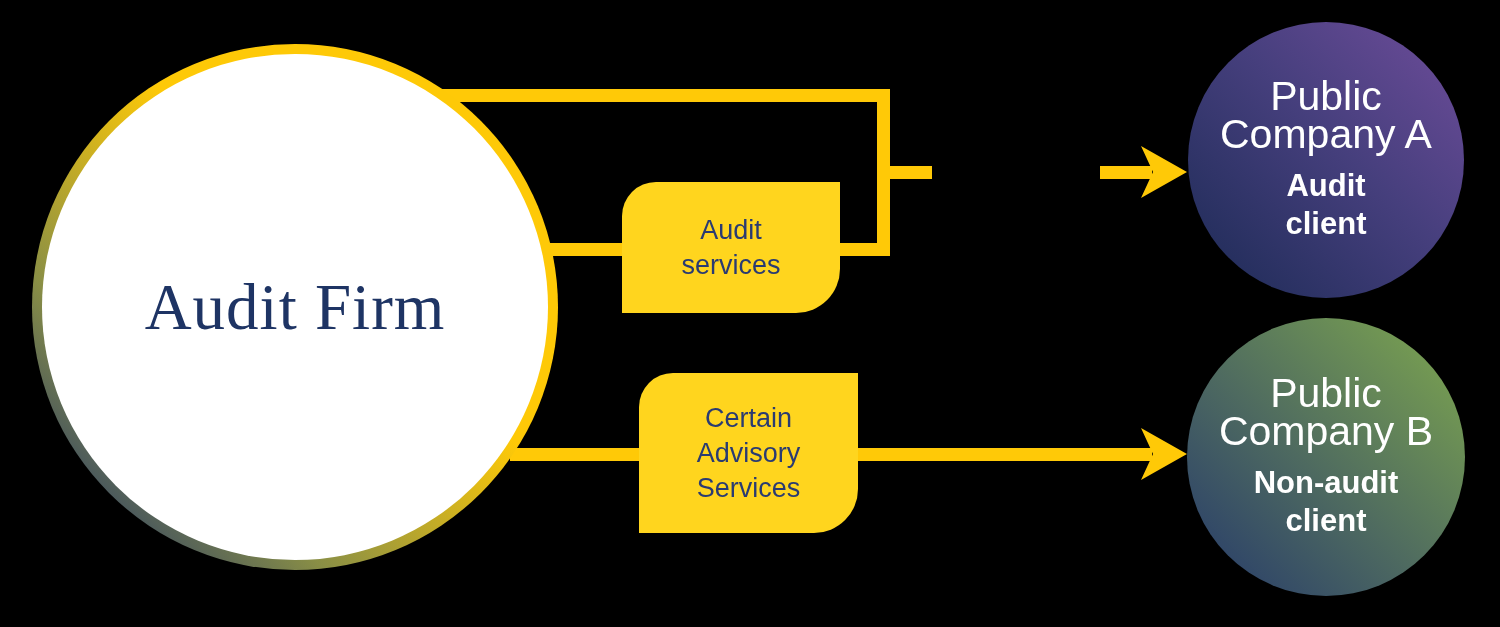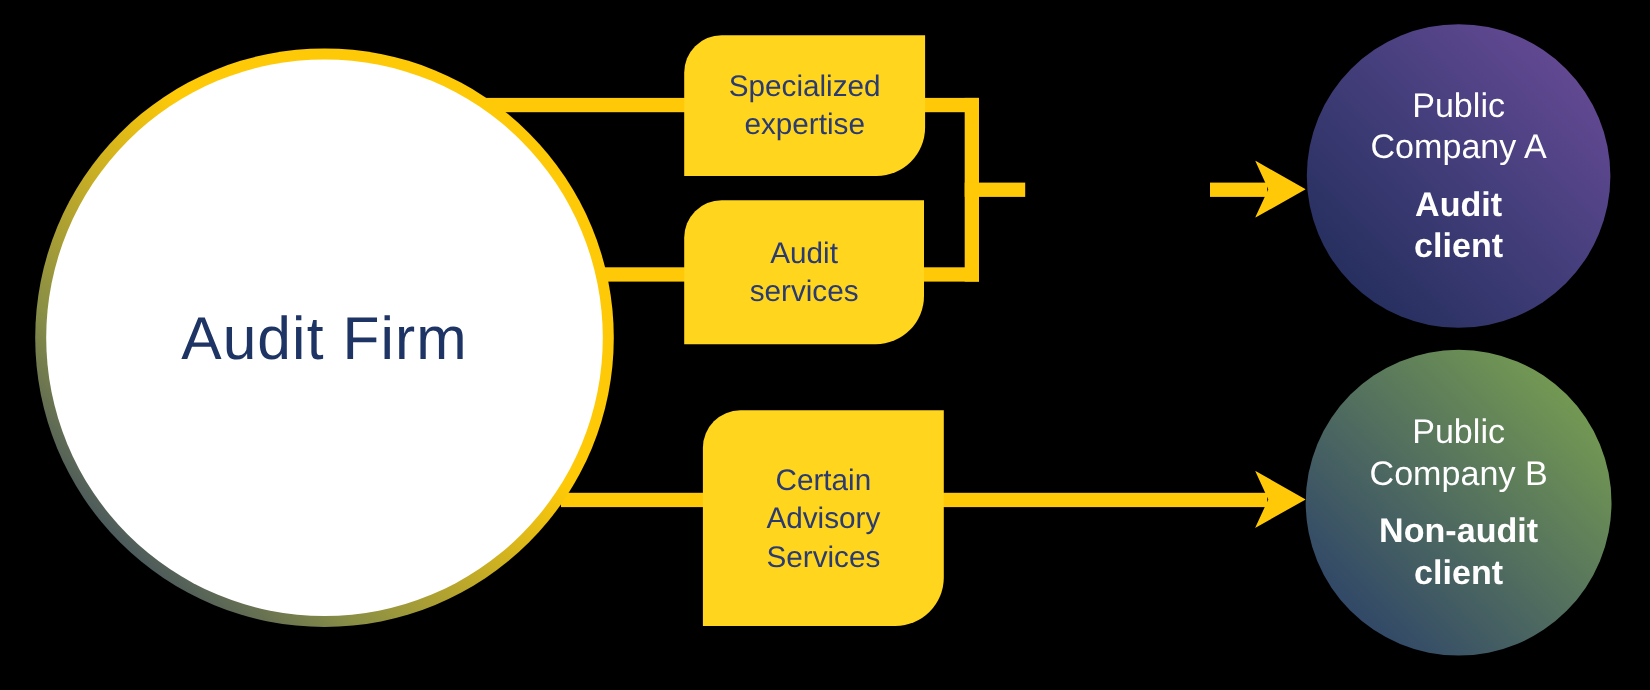--- a/index.html
+++ b/index.html
@@ -10,41 +10,41 @@
   
   .firm-ring{
     position:absolute;left:32px;top:44px;width:526px;height:526px;border-radius:50%;
     background:linear-gradient(225deg,#fec907 42%,#8a8f45 72%,#24386b 94%);
   }
   .firm-inner{
     position:absolute;left:10px;top:10px;right:10px;bottom:10px;border-radius:50%;
     background:#fff;display:flex;align-items:center;justify-content:center;
   }
   .firm-label{
-    font-size:55px;font-weight:300;color:#1e3464;letter-spacing:1px;white-space:pre-line;
+    font-size:65px;font-weight:300;color:#1e3464;letter-spacing:1px;white-space:pre-line;font-family:Liberation Serif, serif;
   }
   
   .gold-line{position:absolute;background:#ffc907;}
   
   .ybox{
     position:absolute;background:#ffd51e;border-radius:34px 0 44px 0;
     display:flex;align-items:center;justify-content:center;text-align:center;
     color:#2a3b72;font-size:27px;line-height:35px;white-space:pre-line;
   }
   
   .company{
     position:absolute;border-radius:50%;
     display:flex;flex-direction:column;align-items:center;justify-content:center;
     text-align:center;color:#fff;
   }
   .company.a{left:1188px;top:22px;width:276px;height:276px;
     background:linear-gradient(225deg,#6f4d9b 0%,#463f7d 45%,#1f2c58 95%);}
   .company.b{left:1187px;top:318px;width:278px;height:278px;
     background:linear-gradient(225deg,#80a94e 0%,#4e6a60 55%,#24386b 100%);}
-  .company .title{font-size:31px;line-height:38px;font-weight:400;white-space:pre-line;text-align:center;}
+  .company .title{font-size:41px;line-height:38px;font-weight:400;white-space:pre-line;text-align:center;}
   .company .subtitle{font-size:31px;line-height:38px;font-weight:700;margin-top:14px;white-space:pre-line;}
   .arrowhead{position:absolute;width:46px;height:52px;}
 </style>
 </head>
 <body>
 
 <div id="stage">
 
   <div class="gold-line" style="left:440px;top:89px;width:450px;height:13px;"></div>
 
@@ -64,32 +64,28 @@
   <svg class="arrowhead" style="left:1141px;top:428px;" viewBox="0 0 46 52">
     <polygon points="0,0 46,26 0,52 12,26" fill="#ffc907"></polygon>
   </svg>
 
   <div class="firm-ring">
     <div class="firm-inner">
       <div class="firm-label">Audit Firm</div>
     </div>
   </div>
 
-  <div class="ybox" style="left:622px;top:32px;width:219px;height:128px;">
-    <span>Specialized
-expertise</span>
-  </div>
 
   <div class="ybox" style="left:622px;top:182px;width:218px;height:131px;">
     <span>Audit
 services</span>
   </div>
 
 
-  <div class="ybox" style="left:639px;top:373px;width:219px;height:196px;">
+  <div class="ybox" style="left:639px;top:373px;width:219px;height:160px;">
     <span>Certain
 Advisory
 Services</span>
   </div>
 
   <div class="company a">
     <div class="title">Public
 Company A</div>
     <div class="subtitle">Audit
 client</div>

